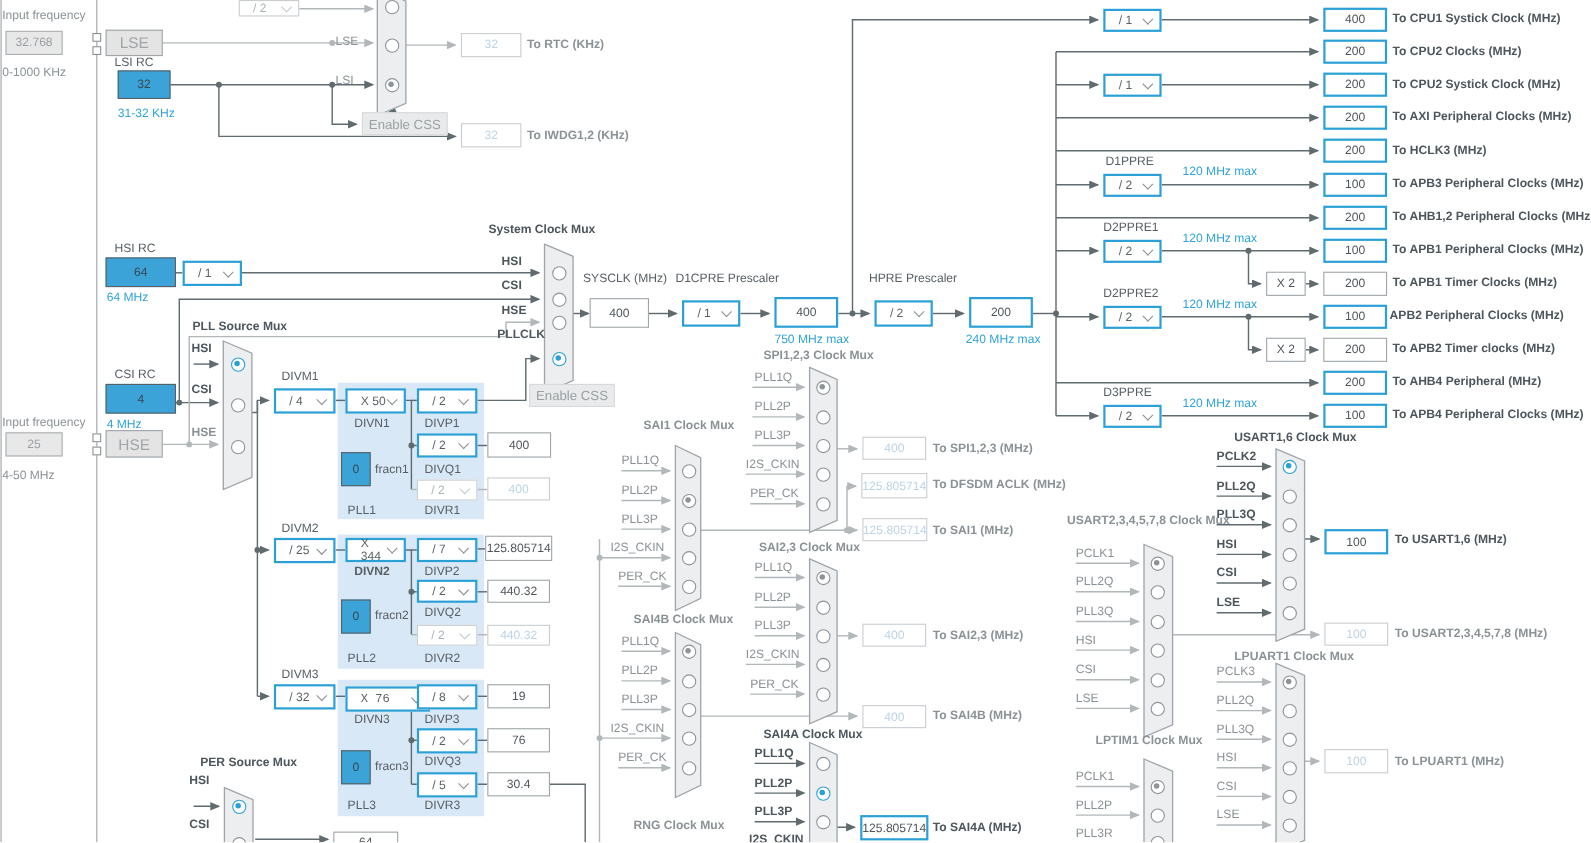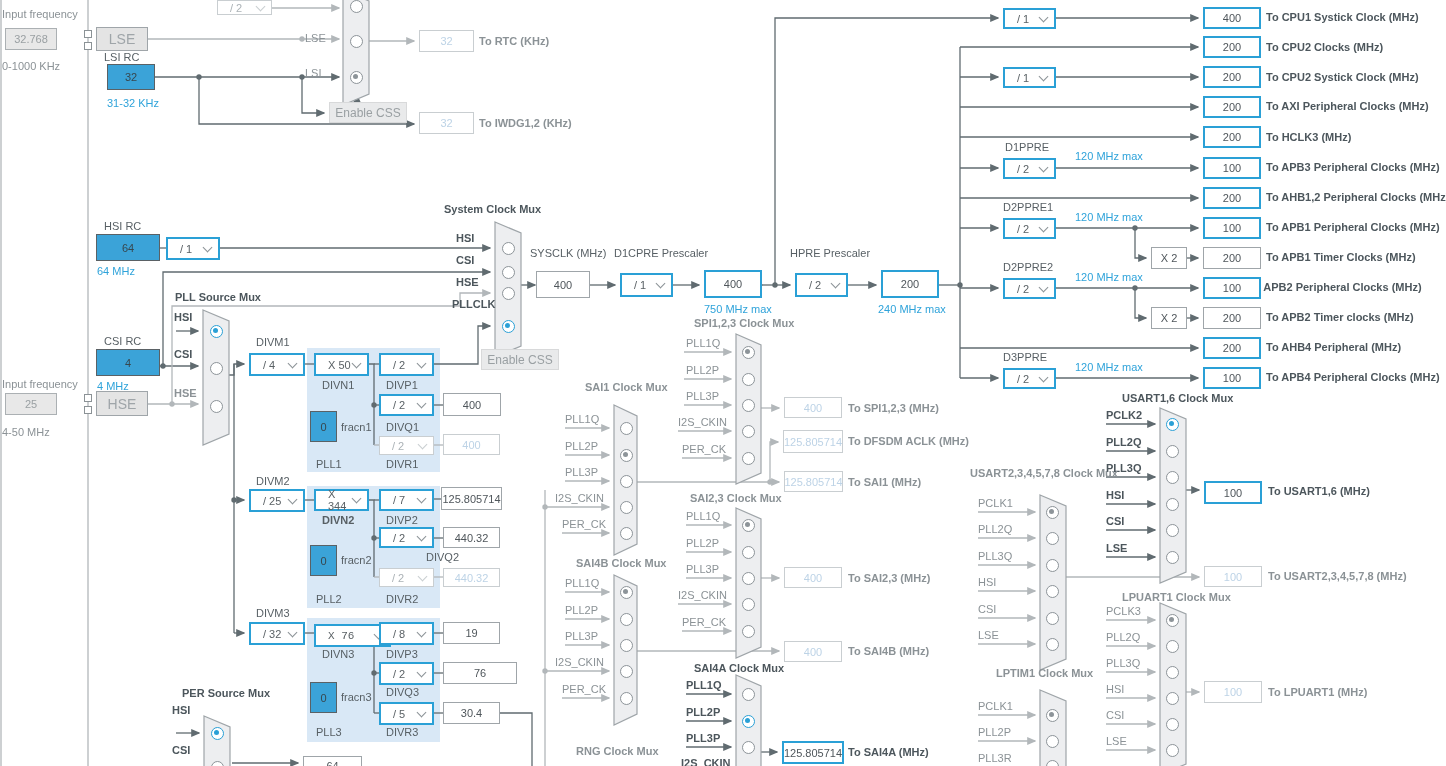--- a/index.html
+++ b/index.html
@@ -245,21 +245,21 @@
     <div class="t r-dark" style="left: 256px; top: 336px;">DIVM1</div>
     <div class="t r-dark" style="left: 322px; top: 379px;">DIVN1</div>
     <div class="t r-dark" style="left: 386px; top: 379px;">DIVP1</div>
     <div class="t r-dark" style="left: 386px; top: 421px;">DIVQ1</div>
     <div class="t r-dark" style="left: 341px; top: 421px;">fracn1</div>
     <div class="t r-dark" style="left: 386px; top: 458px;">DIVR1</div>
     <div class="t r-dark" style="left: 316px; top: 458px;">PLL1</div>
     <div class="t r-dark" style="left: 256px; top: 475px;">DIVM2</div>
     <div class="t r-dark" style="left: 322px; top: 514px; font-weight: bold;">DIVN2</div>
     <div class="t r-dark" style="left: 386px; top: 514px;">DIVP2</div>
-    <div class="t r-dark" style="left: 386px; top: 551px; margin-left: 40px;">DIVQ2</div>
+    <div class="t r-dark" style="left: 386px; top: 551px;">DIVQ2</div>
     <div class="t r-dark" style="left: 341px; top: 554px;">fracn2</div>
     <div class="t r-dark" style="left: 386px; top: 593px;">DIVR2</div>
     <div class="t r-dark" style="left: 316px; top: 593px;">PLL2</div>
     <div class="t r-dark" style="left: 256px; top: 607px;">DIVM3</div>
     <div class="t r-dark" style="left: 322px; top: 648px;">DIVN3</div>
     <div class="t r-dark" style="left: 386px; top: 648px;">DIVP3</div>
     <div class="t r-dark" style="left: 386px; top: 686px;">DIVQ3</div>
     <div class="t r-dark" style="left: 341px; top: 691px;">fracn3</div>
     <div class="t r-dark" style="left: 386px; top: 726px;">DIVR3</div>
     <div class="t r-dark" style="left: 316px; top: 726px;">PLL3</div>
@@ -365,21 +365,21 @@
     <div class="box k-dis" style="left: 419px; top: 112px; width: 55px; height: 22px;">32</div>
     <div class="box k-plain" style="left: 536px; top: 271px; width: 54px; height: 27px;">400</div>
     <div class="box k-act" style="left: 704px; top: 270px; width: 58px; height: 28px;">400</div>
     <div class="box k-act" style="left: 881px; top: 270px; width: 58px; height: 28px;">200</div>
     <div class="box k-plain" style="left: 443px; top: 393px; width: 58px; height: 23px;">400</div>
     <div class="box k-dis" style="left: 443px; top: 434px; width: 57px; height: 21px;">400</div>
     <div class="box k-plain" style="left: 441px; top: 487px; width: 61px; height: 23px;">125.805714</div>
     <div class="box k-plain" style="left: 443px; top: 527px; width: 57px; height: 21px;">440.32</div>
     <div class="box k-dis" style="left: 443px; top: 568px; width: 57px; height: 19px;">440.32</div>
     <div class="box k-plain" style="left: 443px; top: 622px; width: 57px; height: 22px;">19</div>
-    <div class="box k-plain" style="left: 443px; top: 662px; width: 74px; height: 22px;">76</div>
+    <div class="box k-plain" style="left: 443px; top: 662px; width: 57px; height: 22px;">76</div>
     <div class="box k-plain" style="left: 443px; top: 702px; width: 57px; height: 22px;">30.4</div>
     <div class="box k-dis" style="left: 784px; top: 397px; width: 58px; height: 21px;">400</div>
     <div class="box k-dis" style="left: 783px; top: 430px; width: 60px; height: 23px;">125.805714</div>
     <div class="box k-dis" style="left: 784px; top: 471px; width: 59px; height: 21px;">125.805714</div>
     <div class="box k-dis" style="left: 784px; top: 567px; width: 58px; height: 21px;">400</div>
     <div class="box k-dis" style="left: 784px; top: 641px; width: 58px; height: 21px;">400</div>
     <div class="box k-act" style="left: 782px; top: 741px; width: 62px; height: 23px;">125.805714</div>
     <div class="box k-act" style="left: 1204px; top: 481px; width: 58px; height: 23px;">100</div>
     <div class="box k-dis" style="left: 1204px; top: 566px; width: 58px; height: 21px;">100</div>
     <div class="box k-dis" style="left: 1204px; top: 681px; width: 58px; height: 22px;">100</div>

